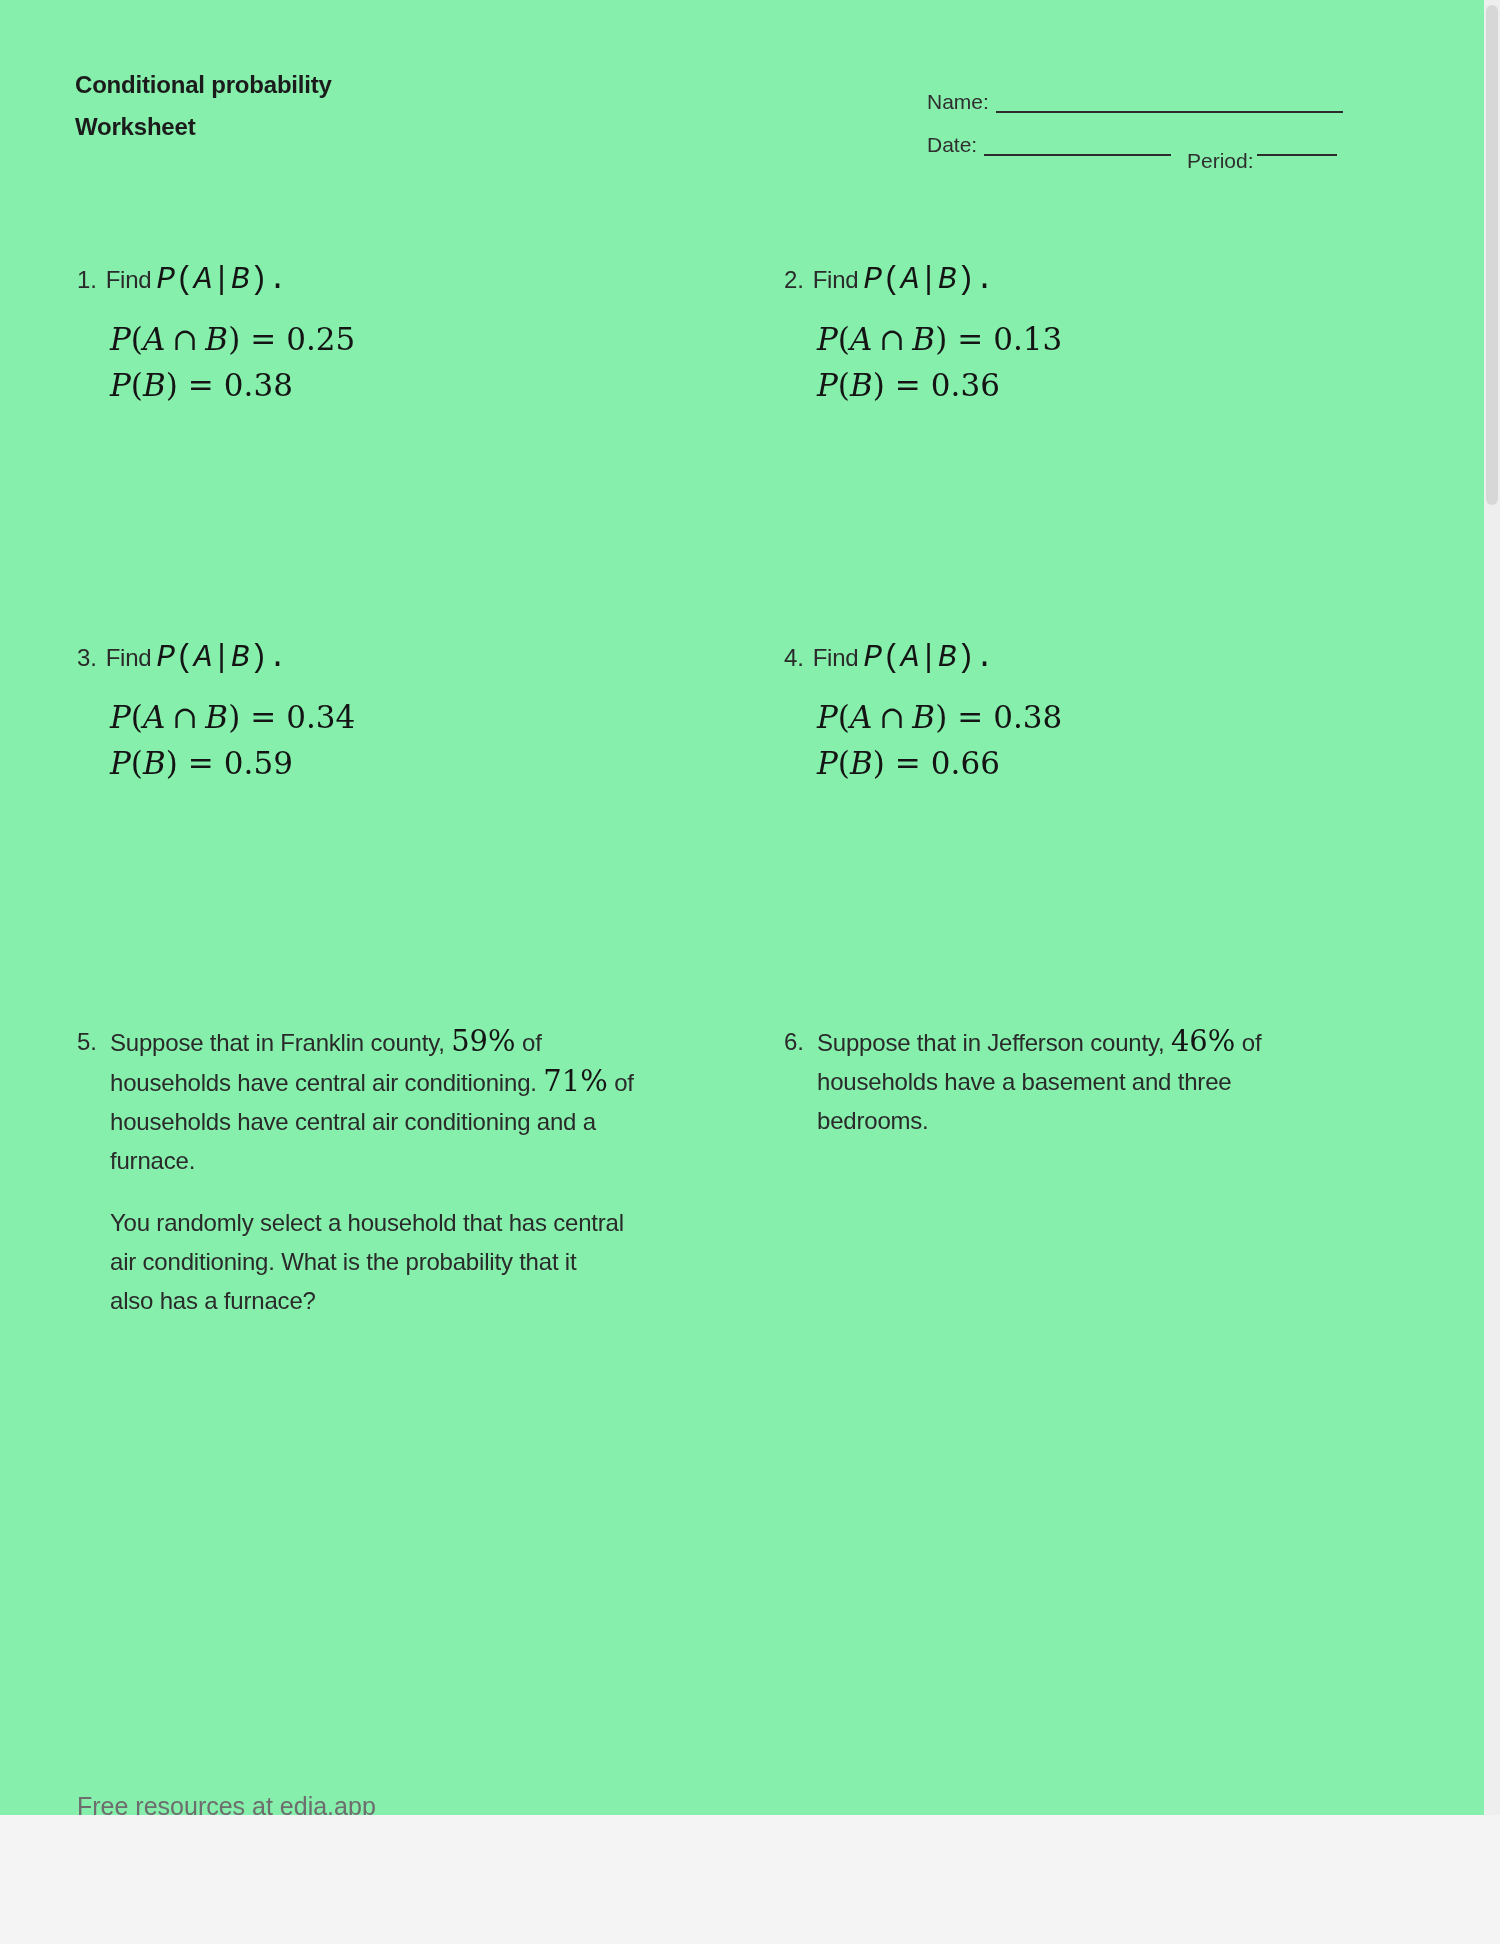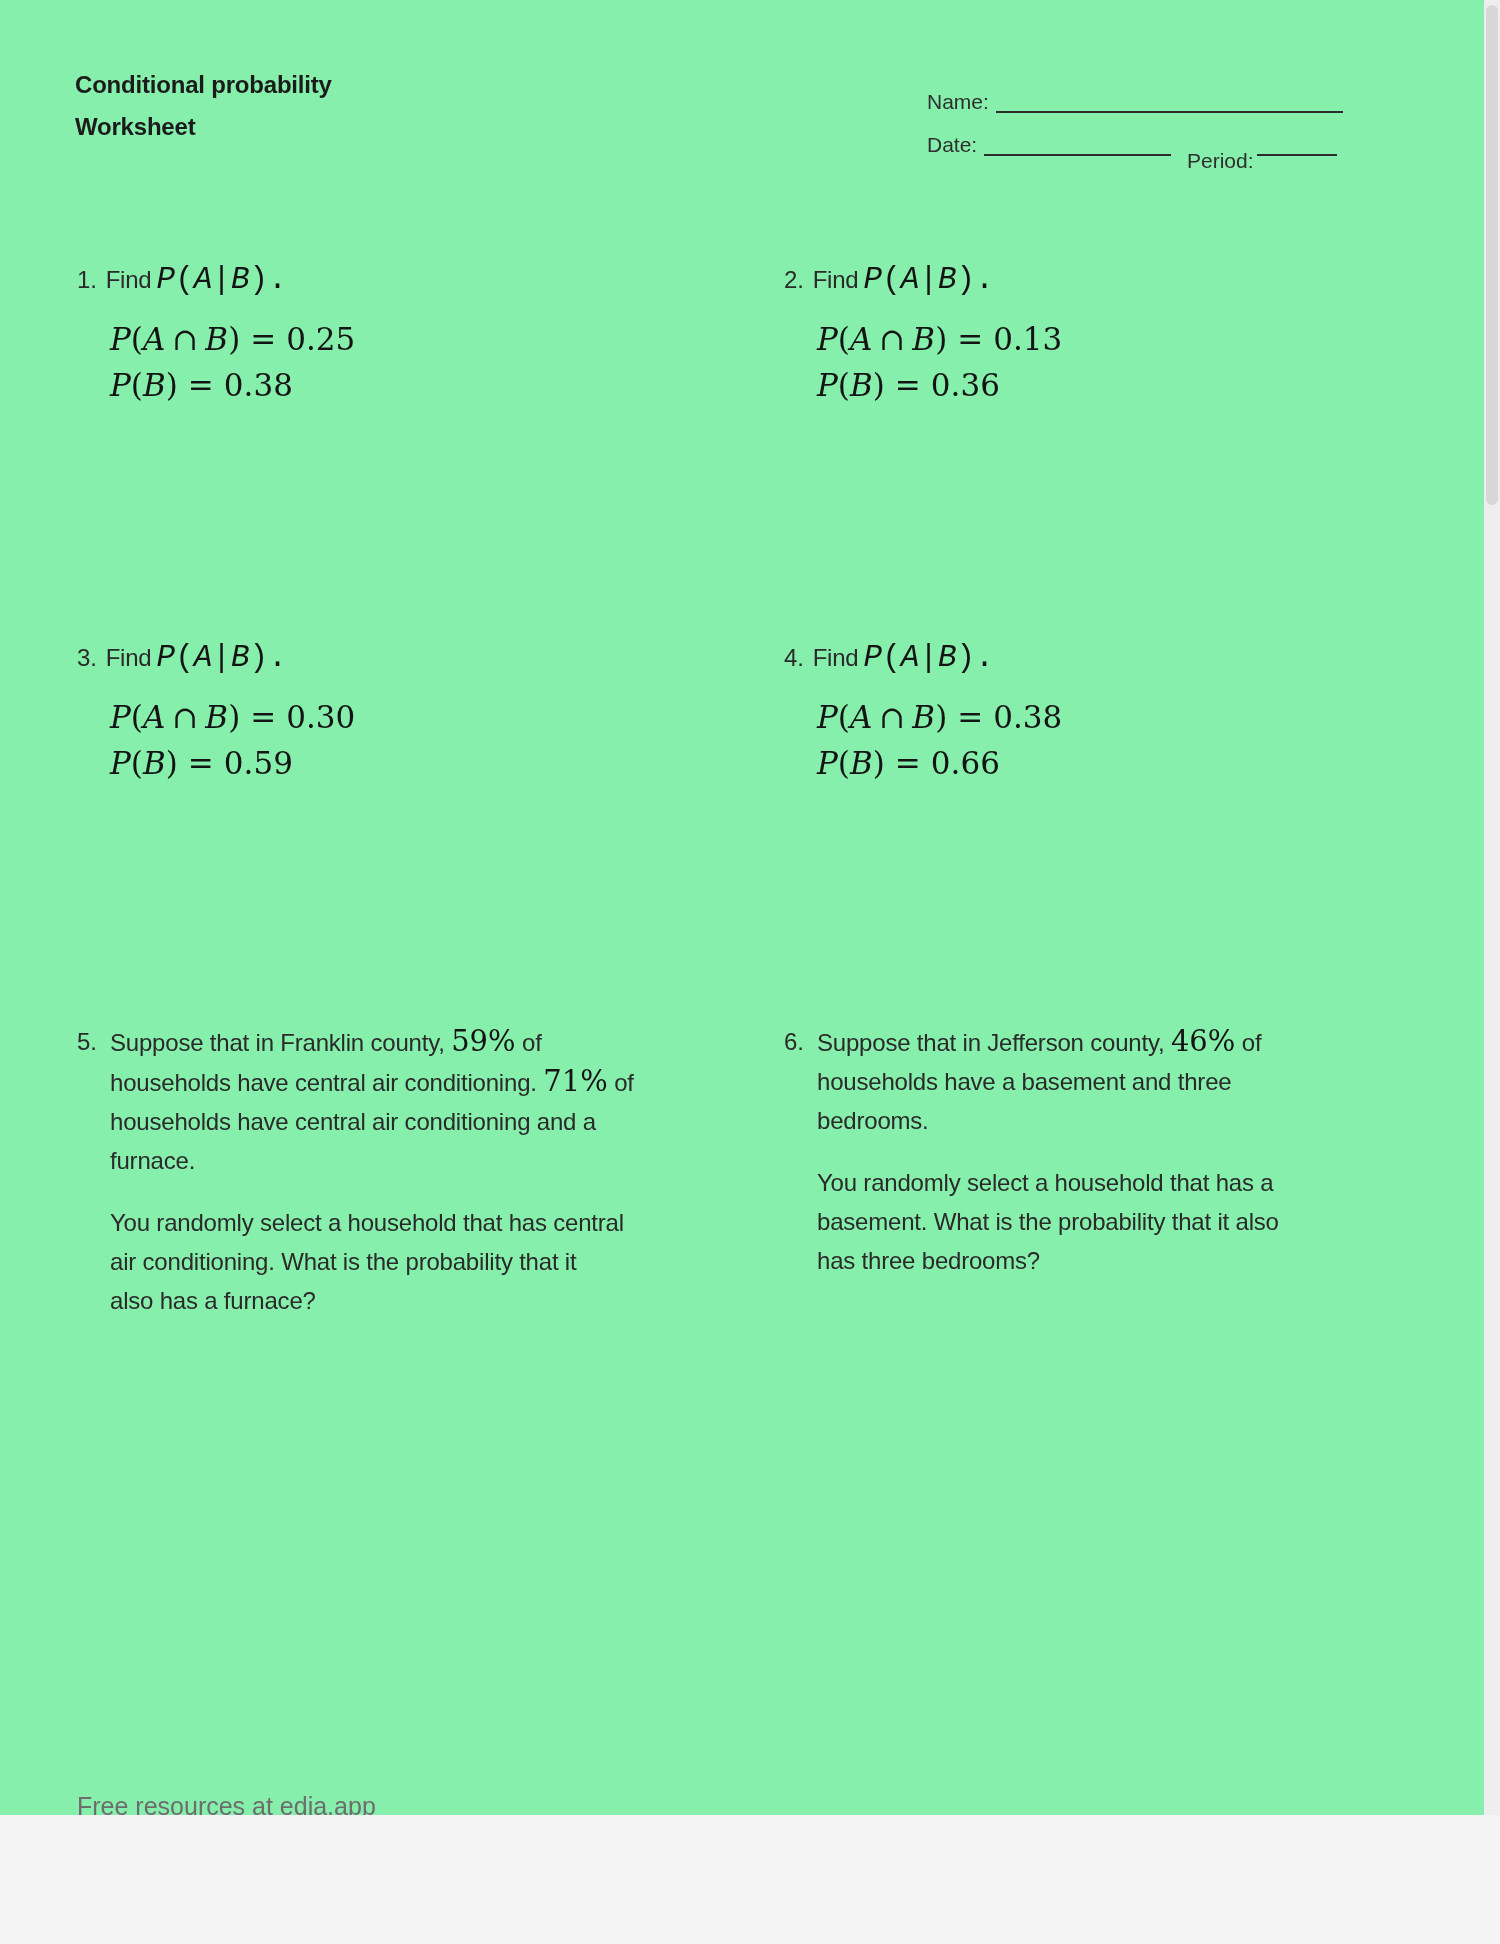--- a/index.html
+++ b/index.html
@@ -87,21 +87,21 @@
       <div class="eq-line"><span class="mi">P</span><span>(</span><span class="mi">A</span><span class="mo-cap">∩</span><span class="mi">B</span><span>)</span><span class="mo-eq">=</span><span>0.13</span></div>
       <div class="eq-line"><span class="mi">P</span><span>(</span><span class="mi">B</span><span>)</span><span class="mo-eq">=</span><span>0.36</span></div>
     </div>
   </div>
 
   <div class="prob-small" style="left:77px;top:636px;">
     <div class="prompt">
       <span class="pnum">3.</span><span>Find</span><span class="inline-math"><span class="mi">P</span><span>(</span><span class="mi">A</span><span>|</span><span class="mi">B</span><span>)</span><span>.</span></span>
     </div>
     <div class="given">
-      <div class="eq-line"><span class="mi">P</span><span>(</span><span class="mi">A</span><span class="mo-cap">∩</span><span class="mi">B</span><span>)</span><span class="mo-eq">=</span><span>0.30</span></div>
+      <div class="eq-line"><span class="mi">P</span><span>(</span><span class="mi">A</span><span class="mo-cap">∩</span><span class="mi">B</span><span>)</span><span class="mo-eq">=</span><span>0.34</span></div>
       <div class="eq-line"><span class="mi">P</span><span>(</span><span class="mi">B</span><span>)</span><span class="mo-eq">=</span><span>0.59</span></div>
     </div>
   </div>
 
   <div class="prob-small" style="left:784px;top:636px;">
     <div class="prompt">
       <span class="pnum">4.</span><span>Find</span><span class="inline-math"><span class="mi">P</span><span>(</span><span class="mi">A</span><span>|</span><span class="mi">B</span><span>)</span><span>.</span></span>
     </div>
     <div class="given">
       <div class="eq-line"><span class="mi">P</span><span>(</span><span class="mi">A</span><span class="mo-cap">∩</span><span class="mi">B</span><span>)</span><span class="mo-eq">=</span><span>0.38</span></div>
@@ -124,25 +124,20 @@
     </div>
   </div>
 
   <div class="prob-word" style="left:784px;top:1022px;">
     <div class="wpara">
       <span class="wnum">6.</span>
       <div class="wline"><span>Suppose that in Jefferson county, </span><span class="pct">46%</span><span> of</span></div>
       <div class="wline">households have a basement and three</div>
       <div class="wline">bedrooms.</div>
     </div>
-    <div class="q-para">
-      <div class="wline">You randomly select a household that has a</div>
-      <div class="wline">basement. What is the probability that it also</div>
-      <div class="wline">has three bedrooms?</div>
-    </div>
   </div>
 
   <div class="footer-text">Free resources at edia.app</div>
 
   <div class="scroll-track">
     <div class="scroll-thumb"></div>
   </div>
 
   <div class="bottom-strip"></div>
 

